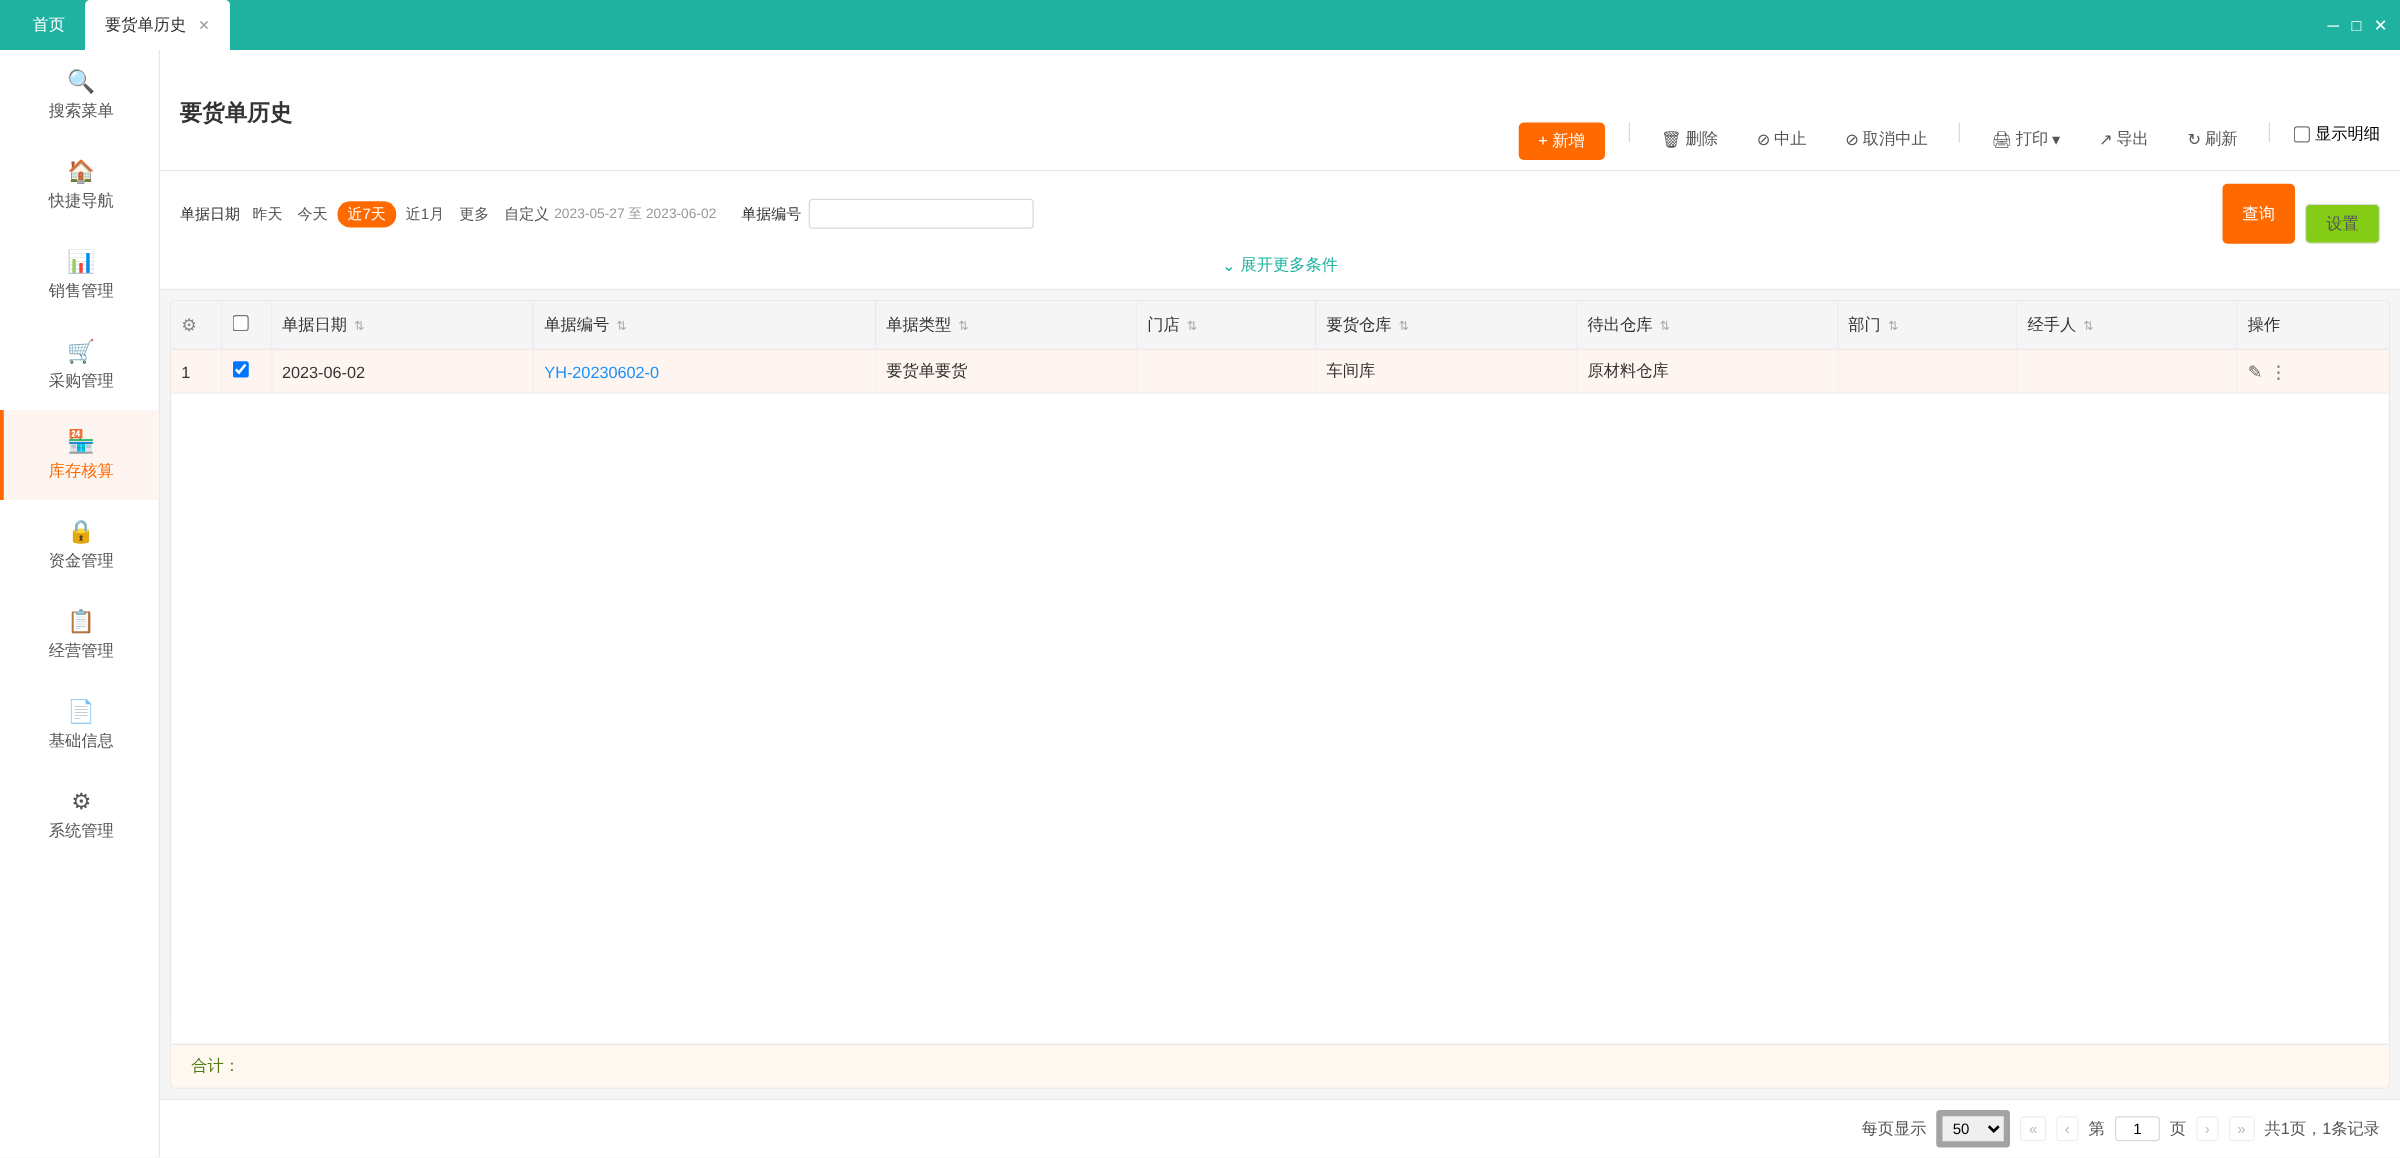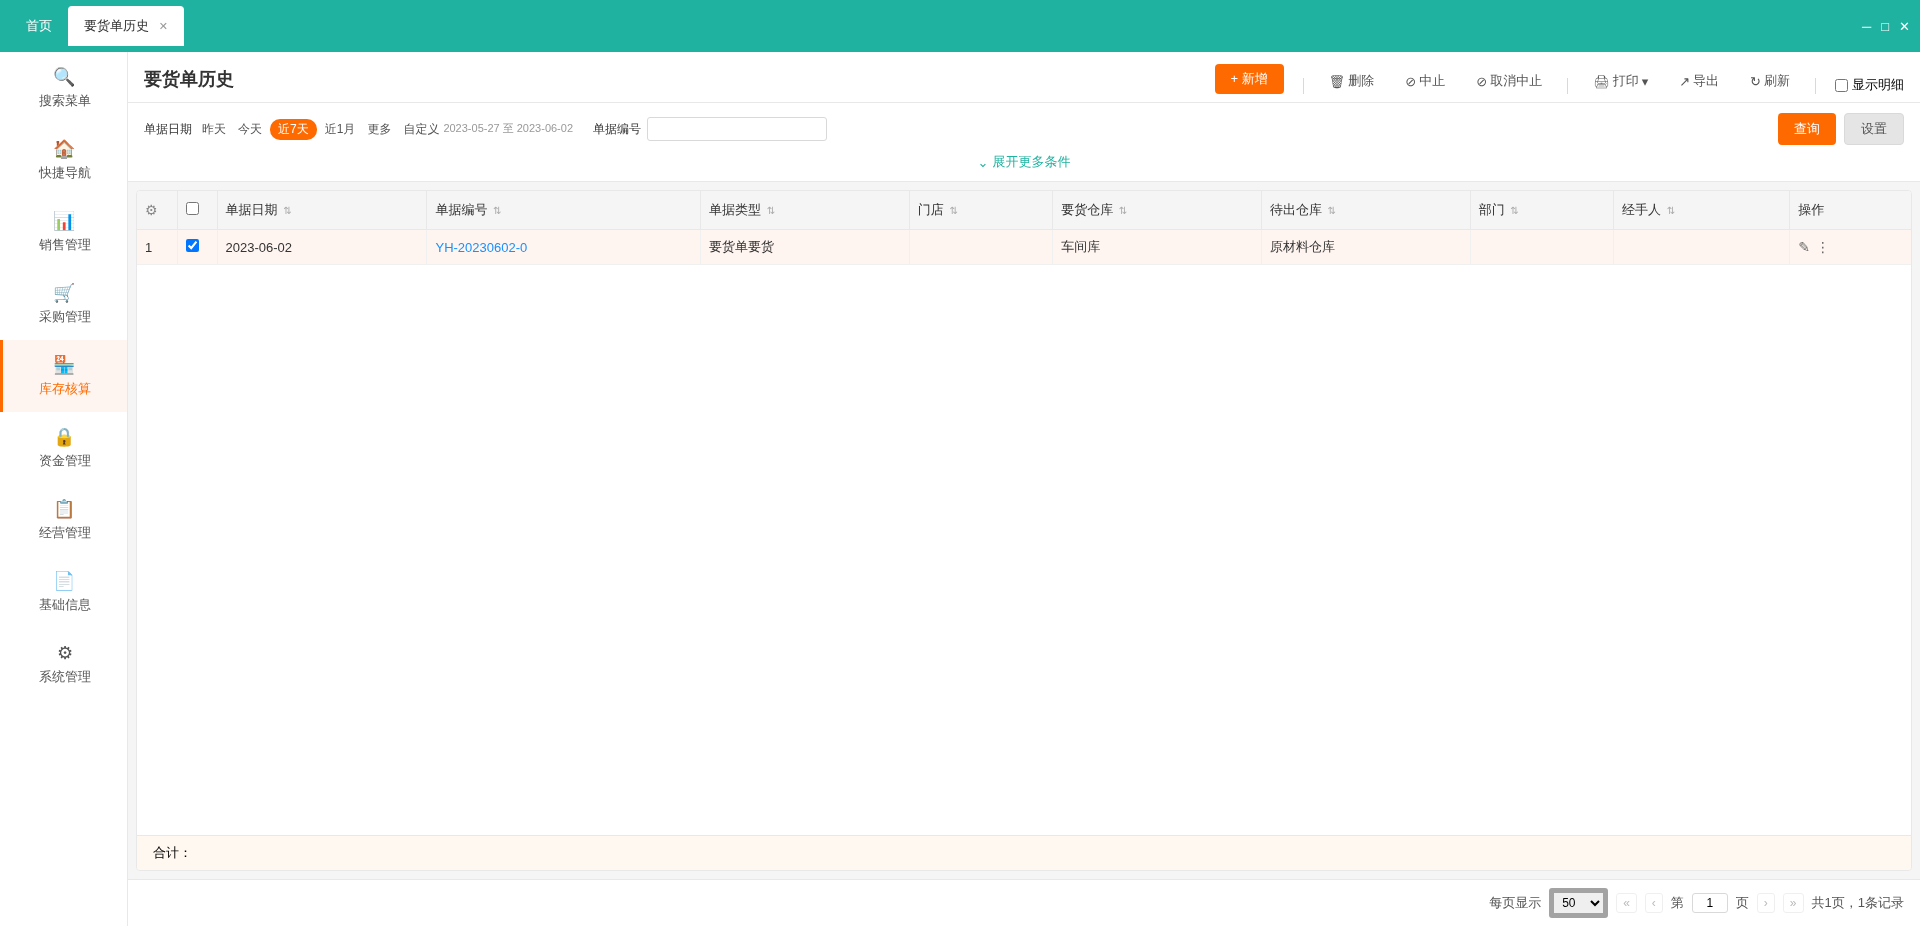--- a/index.html
+++ b/index.html
@@ -1,20 +1,20 @@
 <!DOCTYPE html>
 <html><head>
   <meta charset="utf-8">
   <style>
     * { box-sizing: border-box; margin: 0; padding: 0; font-family: 'Microsoft YaHei', Arial, sans-serif; font-size: 13px; }
     body { display: flex; flex-direction: column; height: 926px; overflow: hidden; background: #f5f5f5; }
 
     
     .top-bar {
-      height: 52px;
+      height: 40px;
       background: #20b2a0;
       display: flex;
       align-items: center;
       padding: 0 10px;
       flex-shrink: 0;
     }
     .top-bar-tab {
       display: flex;
       align-items: center;
       height: 100%;
@@ -103,22 +103,23 @@
       border-bottom: 1px solid #e8e8e8;
       flex-shrink: 0;
     }
     .page-title {
       font-size: 18px;
       font-weight: bold;
       color: #333;
     }
     .toolbar {
       display: flex;
-      align-items: flex-end;
+      align-items: flex-start;
       gap: 19px;
+      margin-top: 46px;
     }
     .toolbar-btn {
       display: flex;
       align-items: center;
       gap: 3px;
       cursor: pointer;
       color: #555;
       font-size: 12px;
       padding: 4px 6px;
       border-radius: 3px;
@@ -126,27 +127,28 @@
     .btn-primary {
       background: #ff6a00;
       color: #fff;
       border: none;
       padding: 6px 16px;
       border-radius: 4px;
       cursor: pointer;
       font-size: 13px;
     }
     .btn-secondary {
-      background: #e5e5e5;
+      background: #84cc16;
       color: #555;
       border: 1px solid #d9d9d9;
       padding: 6px 16px;
       border-radius: 4px;
       cursor: pointer;
       font-size: 13px;
+      margin-top: 16px;
     }
 
     
     .filter-bar {
       background: #fff;
       padding: 10px 16px;
       border-bottom: 1px solid #e8e8e8;
       flex-shrink: 0;
     }
     .filter-row {
@@ -258,21 +260,21 @@
     .action-icons { display: flex; gap: 6px; align-items: center; }
     .action-icon { cursor: pointer; color: #666; font-size: 14px; }
 
     
     .table-footer {
       background: #fff8f0;
       padding: 8px 16px;
       border-top: 1px solid #e8e8e8;
       flex-shrink: 0;
       font-size: 12px;
-      color: #000000;
+      color: #4d7c0f;
     }
     .table-footer-inner { display: flex; align-items: center; gap: 8px; }
 
     
     .pagination-bar {
       background: #fff;
       padding: 8px 16px;
       border-top: 1px solid #e8e8e8;
       display: flex;
       align-items: center;

